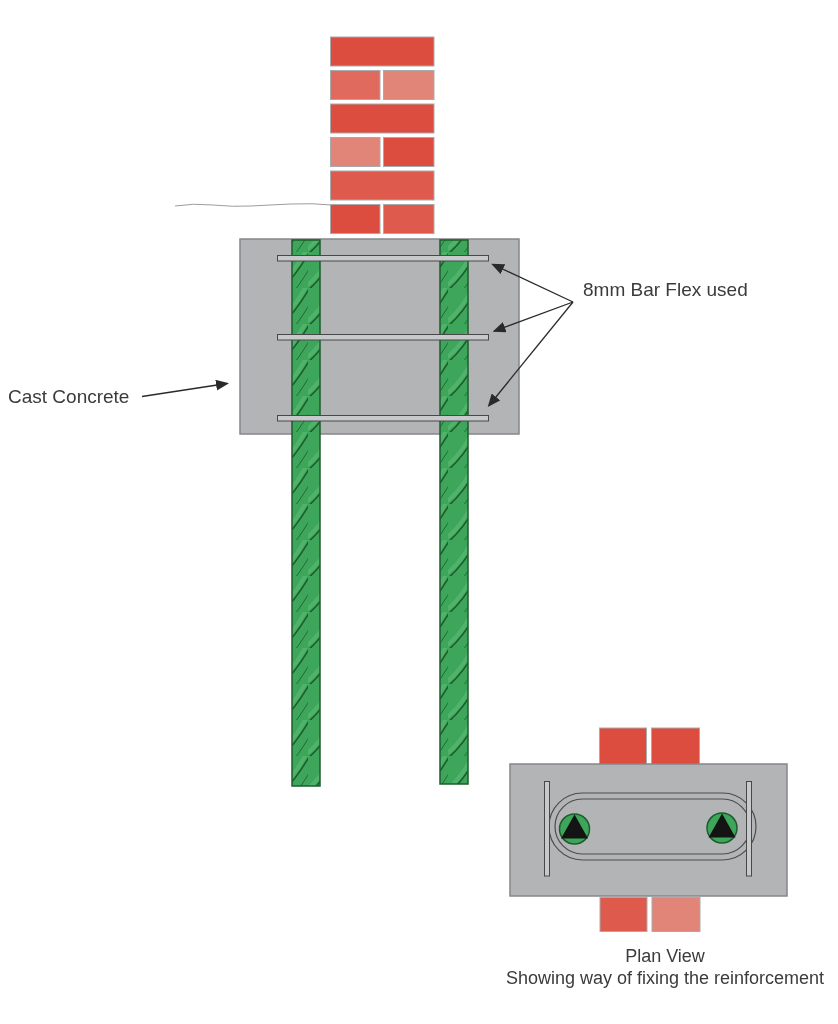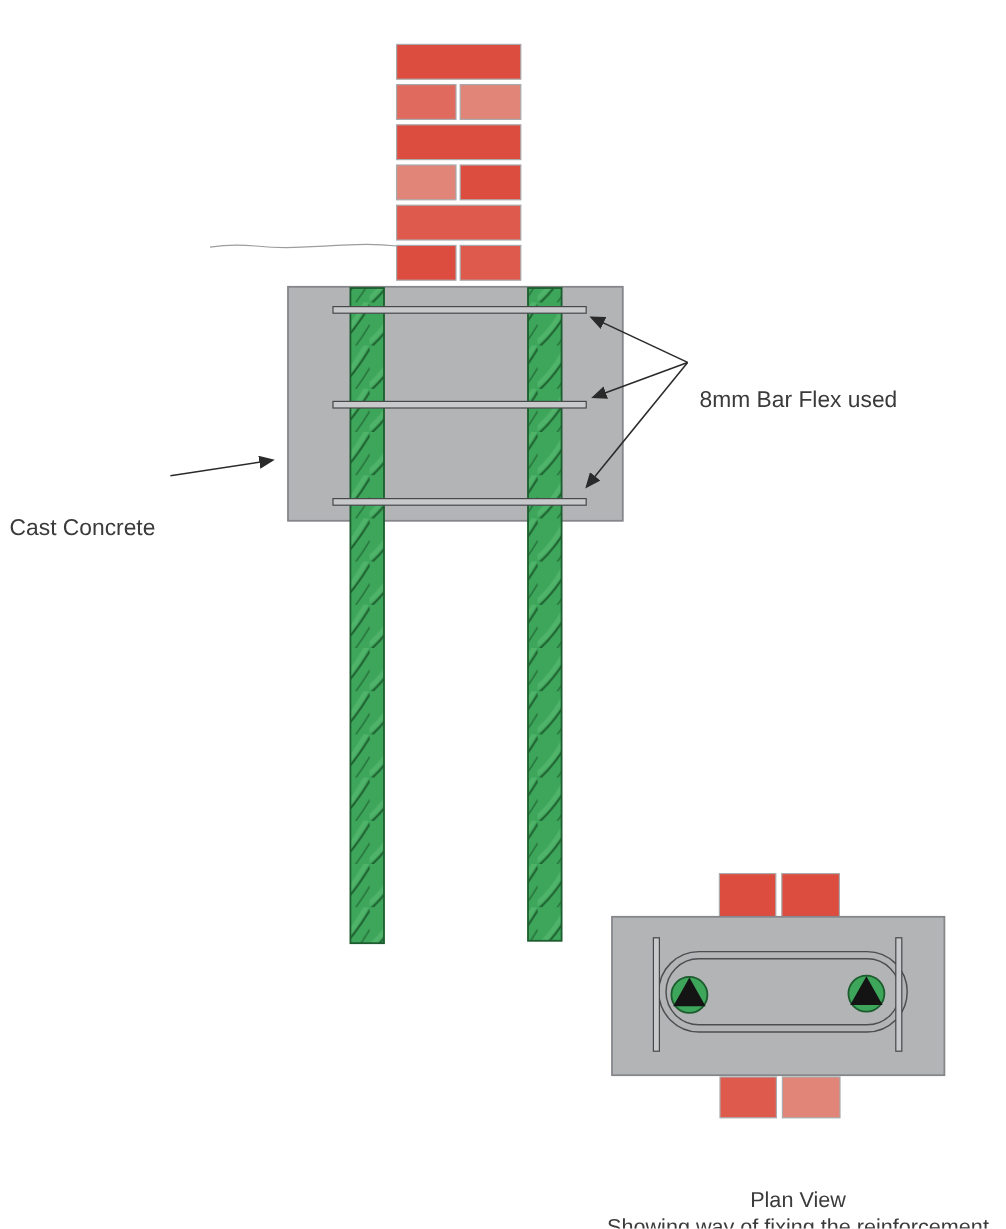--- a/index.html
+++ b/index.html
@@ -28,21 +28,20 @@
   .rope-line    {fill:none;stroke:var(--rope-dark);stroke-width:1.6;}
   .rope-line2   {fill:none;stroke:var(--rope-dark);stroke-width:1;opacity:.85;}
   .rope-sheen   {fill:none;stroke:var(--rope-green-light);stroke-width:4;opacity:.55;}
 
   .label{
     position:absolute;
     color:var(--text-color,#3b3b3b);
     font-size:19px;
     line-height:26px;
     white-space:nowrap;
-    margin-top:44px;
   }
   #cast-concrete-label{left:8px;top:384px;text-align:center;}
   #barflex-label{left:583px;top:277px;}
   #plan-caption{
     left:478px;top:945px;width:374px;
     text-align:center;white-space:nowrap;
     font-size:18px;line-height:22px;
   }
 </style>
 </head>

